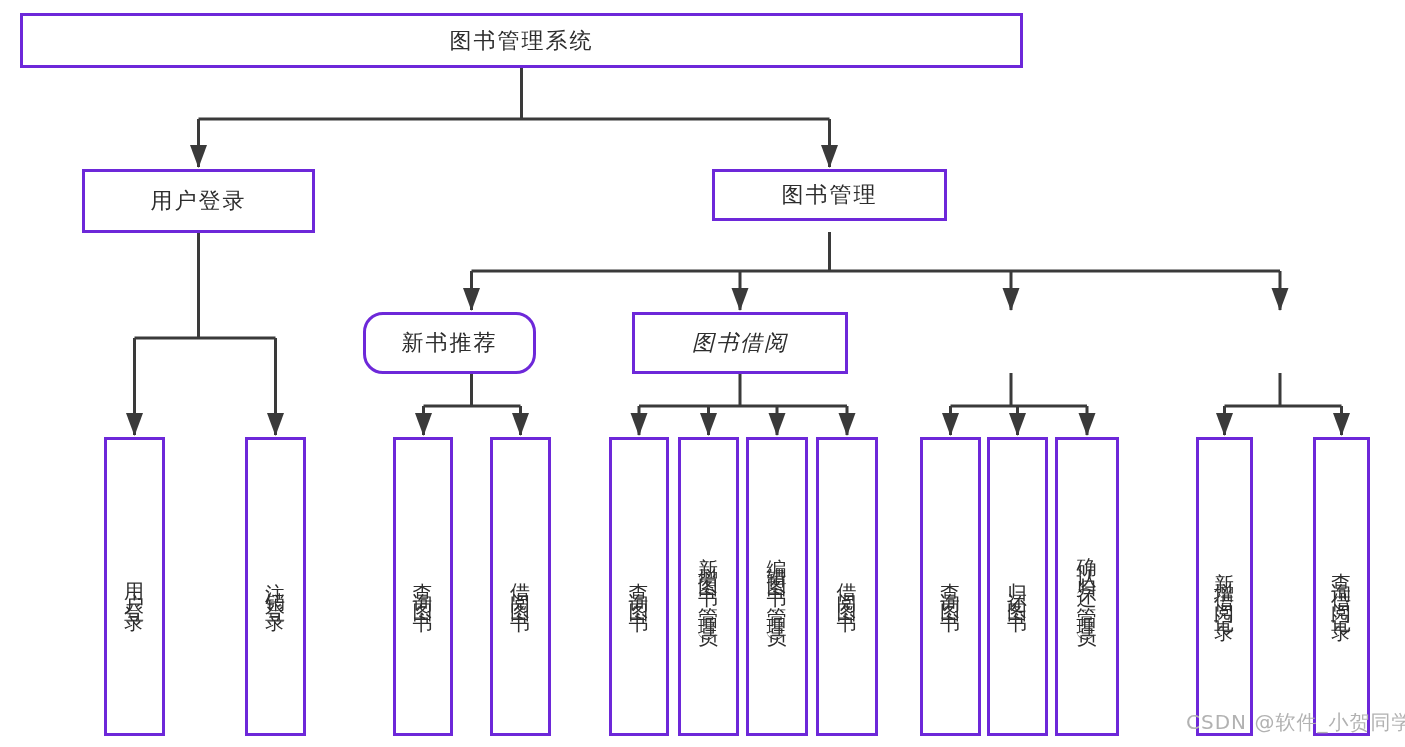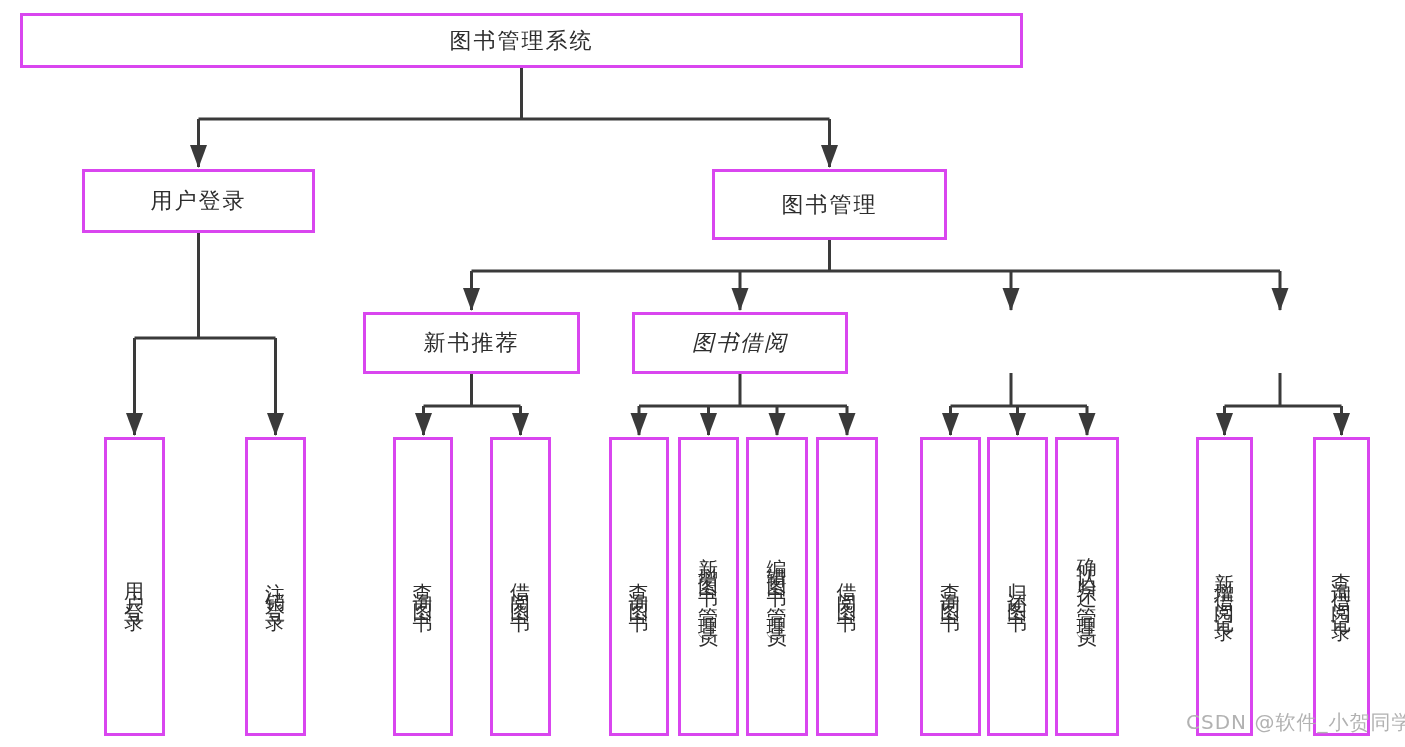--- a/index.html
+++ b/index.html
@@ -17,21 +17,21 @@
   }
   svg.connectors {
     position: absolute;
     left: 0;
     top: 0;
     z-index: 1;
   }
   .node {
     position: absolute;
     box-sizing: border-box;
-    border: 3px solid #d946ef;
+    border: 3px solid #6d28d9;
     background: #ffffff;
     display: flex;
     align-items: center;
     justify-content: center;
     z-index: 2;
   }
   .node .label-h {
     font-size: 22px;
     color: #2d2d2d;
     letter-spacing: 2px;
@@ -102,25 +102,25 @@
     </g>
   </svg>
 
   <div class="node" style="left:20px; top:13px; width:1003px; height:55px;">
     <span class="label-h">图书管理系统</span>
   </div>
 
   <div class="node" style="left:82px; top:169px; width:233px; height:64px;">
     <span class="label-h">用户登录</span>
   </div>
-  <div class="node" style="left:712px; top:169px; width:235px; height:71px;">
+  <div class="node" style="left:712px; top:169px; width:235px; height:52px;">
     <span class="label-h">图书管理</span>
   </div>
 
-  <div class="node" style="left:363px; top:312px; width:217px; height:62px;">
+  <div class="node" style="left:363px; top:312px; width:173px; height:62px;border-radius:20px;">
     <span class="label-h">新书推荐</span>
   </div>
   <div class="node" style="left:632px; top:312px; width:216px; height:62px;font-style:italic;">
     <span class="label-h">图书借阅</span>
   </div>
 
   <div class="node" style="left:104px; top:437px; width:61px; height:299px;">
     <span class="label-v">用户登录</span>
   </div>
   <div class="node" style="left:245px; top:437px; width:61px; height:299px;">

